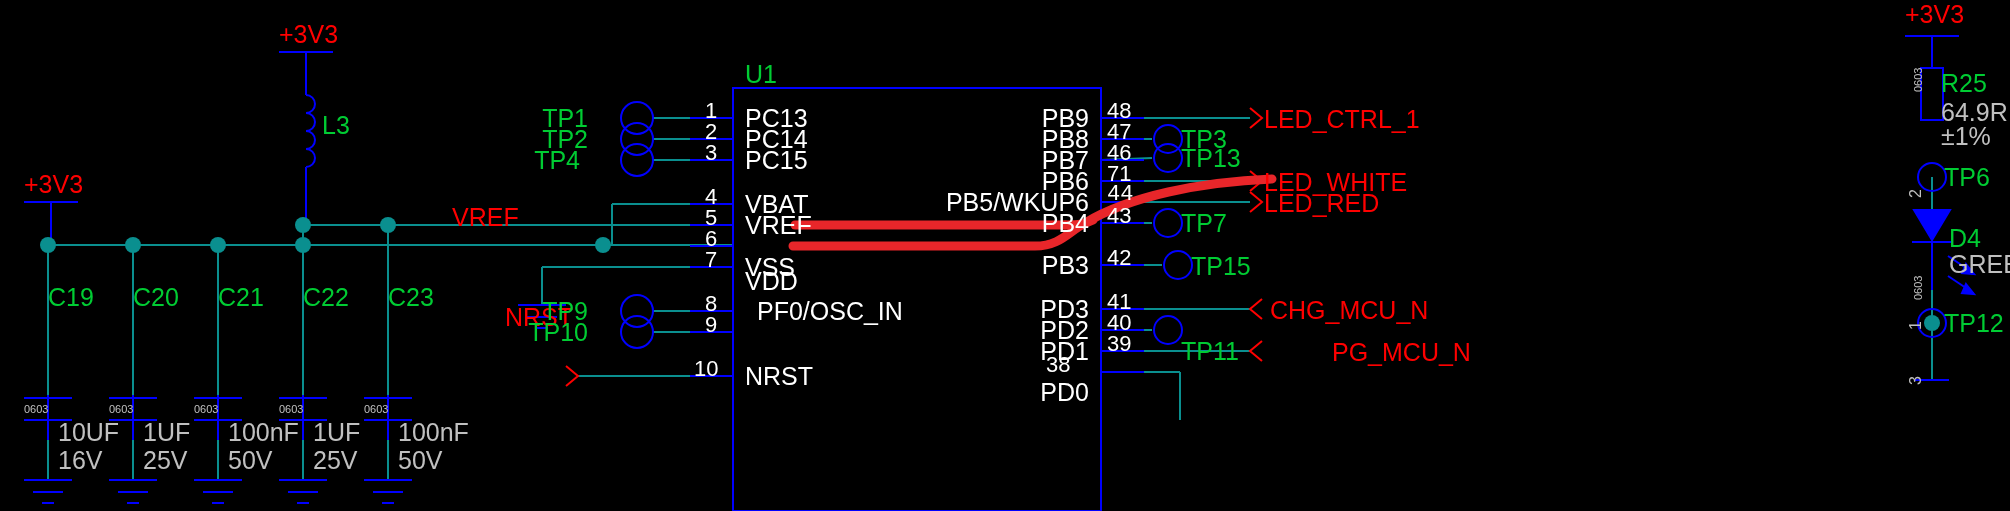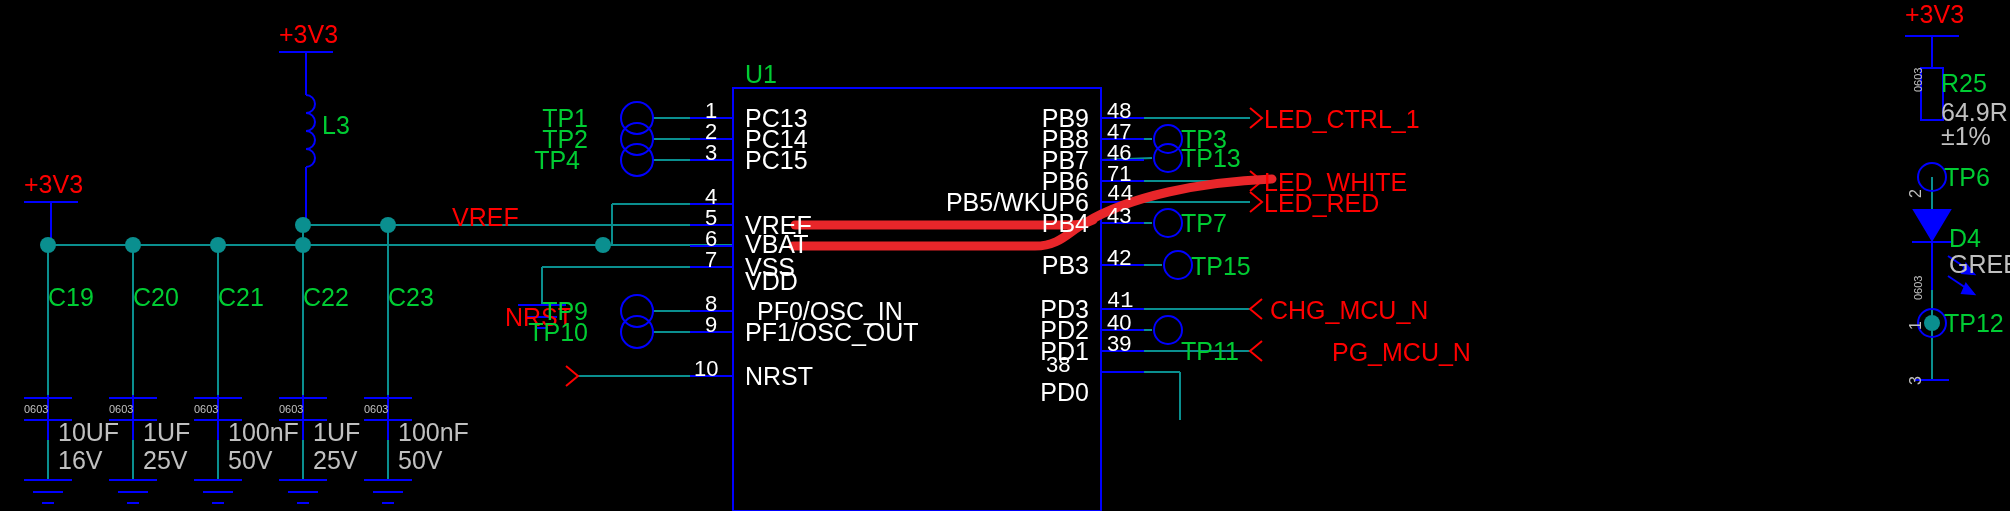--- a/index.html
+++ b/index.html
@@ -248,26 +248,25 @@
   <div class="lbl pnum" style="left:705px;top:207px;">5</div>
   <div class="lbl pnum" style="left:705px;top:228px;">6</div>
   <div class="lbl pnum" style="left:705px;top:249px;">7</div>
   <div class="lbl pnum" style="left:705px;top:293px;">8</div>
   <div class="lbl pnum" style="left:705px;top:314px;">9</div>
   <div class="lbl pnum" style="left:694px;top:358px;">10</div>
 
   <div class="lbl pin" style="left:745px;top:106px;">PC13</div>
   <div class="lbl pin" style="left:745px;top:127px;">PC14</div>
   <div class="lbl pin" style="left:745px;top:148px;">PC15</div>
-  <div class="lbl pin" style="left:745px;top:192px;margin-top:40px;">VBAT</div>
+  <div class="lbl pin" style="left:745px;top:192px;">VBAT</div>
   <div class="lbl pin" style="left:745px;top:213px;">VREF</div>
   <div class="lbl pin" style="left:745px;top:240px;margin-top:29px;">VDD</div>
   <div class="lbl pin" style="left:745px;top:255px;">VSS</div>
   <div class="lbl pin" style="left:745px;top:299px;margin-left:12px;">PF0/OSC_IN</div>
-  <div class="lbl pin" style="left:745px;top:320px;">PF1/OSC_OUT</div>
   <div class="lbl pin" style="left:745px;top:364px;">NRST</div>
 
   <div class="lbl pin" style="left:1089px;top:106px;transform:translateX(-100%);">PB9</div>
   <div class="lbl pin" style="left:1089px;top:127px;transform:translateX(-100%);">PB8</div>
   <div class="lbl pin" style="left:1089px;top:148px;transform:translateX(-100%);">PB7</div>
   <div class="lbl pin" style="left:1089px;top:169px;transform:translateX(-100%);">PB6</div>
   <div class="lbl pin" style="left:1089px;top:190px;transform:translateX(-100%);">PB5/WKUP6</div>
   <div class="lbl pin" style="left:1089px;top:211px;transform:translateX(-100%);">PB4</div>
   <div class="lbl pin" style="left:1089px;top:253px;transform:translateX(-100%);">PB3</div>
   <div class="lbl pin" style="left:1089px;top:297px;transform:translateX(-100%);">PD3</div>
@@ -275,21 +274,21 @@
   <div class="lbl pin" style="left:1089px;top:339px;transform:translateX(-100%);">PD1</div>
   <div class="lbl pin" style="left:1089px;top:380px;transform:translateX(-100%);">PD0</div>
 
   <div class="lbl pnum" style="left:1107px;top:100px;">48</div>
   <div class="lbl pnum" style="left:1107px;top:121px;">47</div>
   <div class="lbl pnum" style="left:1107px;top:142px;">46</div>
   <div class="lbl pnum" style="left:1107px;top:163px;">71</div>
   <div class="lbl pnum" style="left:1107px;top:184px;font-family:Liberation Mono, monospace;">44</div>
   <div class="lbl pnum" style="left:1107px;top:205px;">43</div>
   <div class="lbl pnum" style="left:1107px;top:247px;">42</div>
-  <div class="lbl pnum" style="left:1107px;top:291px;font-family:Liberation Mono, monospace;">41</div>
+  <div class="lbl pnum" style="left:1107px;top:291px;">41</div>
   <div class="lbl pnum" style="left:1107px;top:312px;">40</div>
   <div class="lbl pnum" style="left:1107px;top:333px;">39</div>
   <div class="lbl pnum" style="left:1046px;top:354px;">38</div>
 
   <div class="lbl ref" style="left:588px;top:106px;transform:translateX(-100%);">TP1</div>
   <div class="lbl ref" style="left:588px;top:127px;transform:translateX(-100%);">TP2</div>
   <div class="lbl ref" style="left:580px;top:148px;transform:translateX(-100%);">TP4</div>
   <div class="lbl ref" style="left:588px;top:299px;transform:translateX(-100%);">TP9</div>
   <div class="lbl ref" style="left:588px;top:320px;transform:translateX(-100%);">TP10</div>
 

